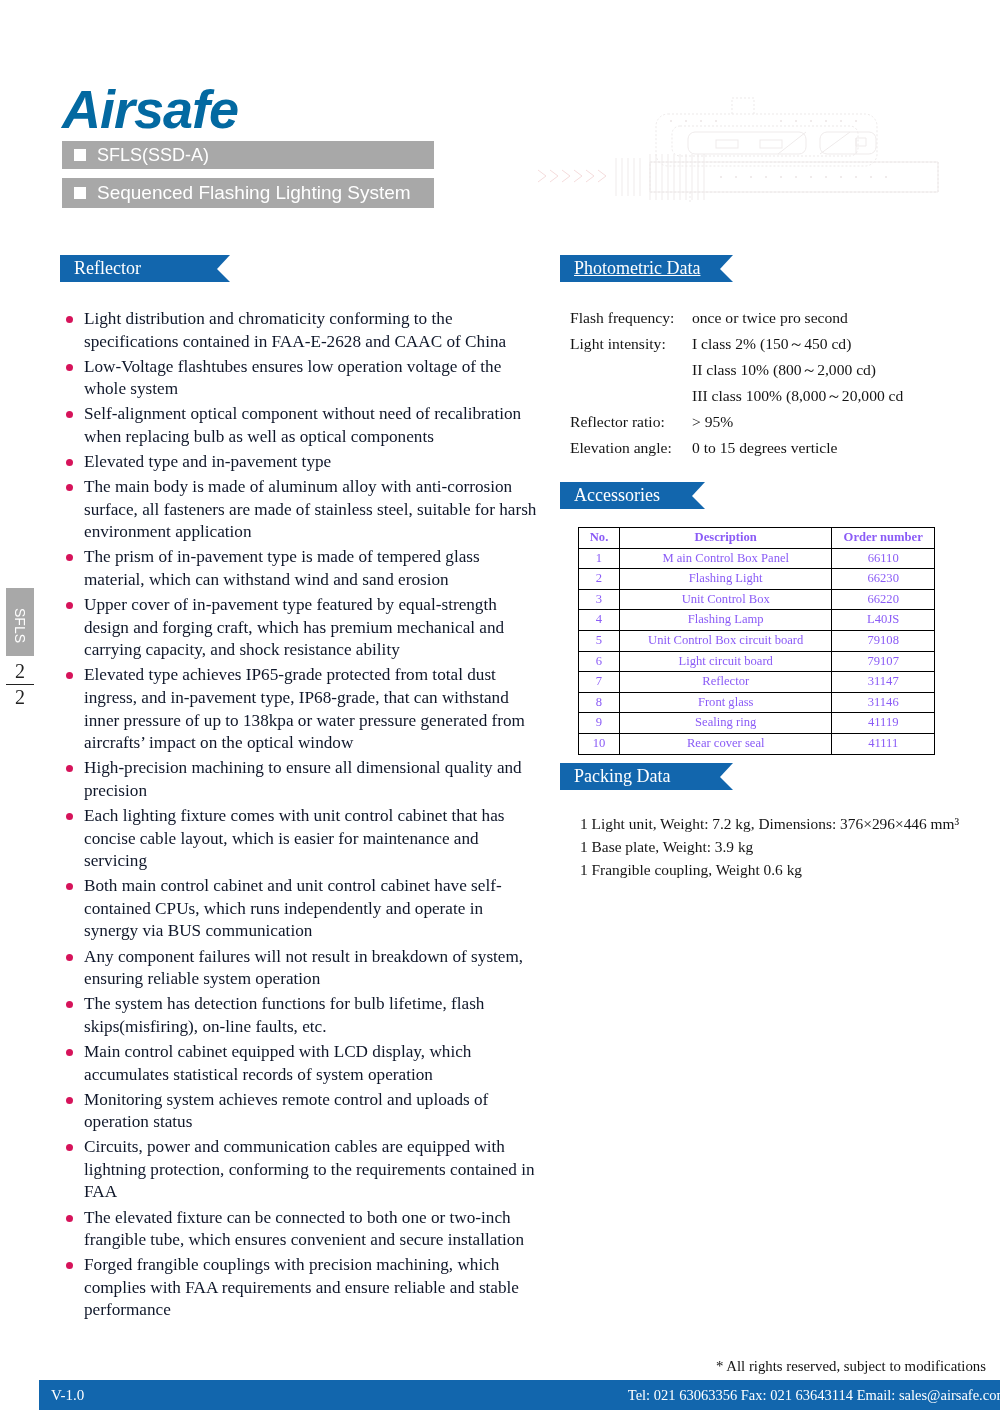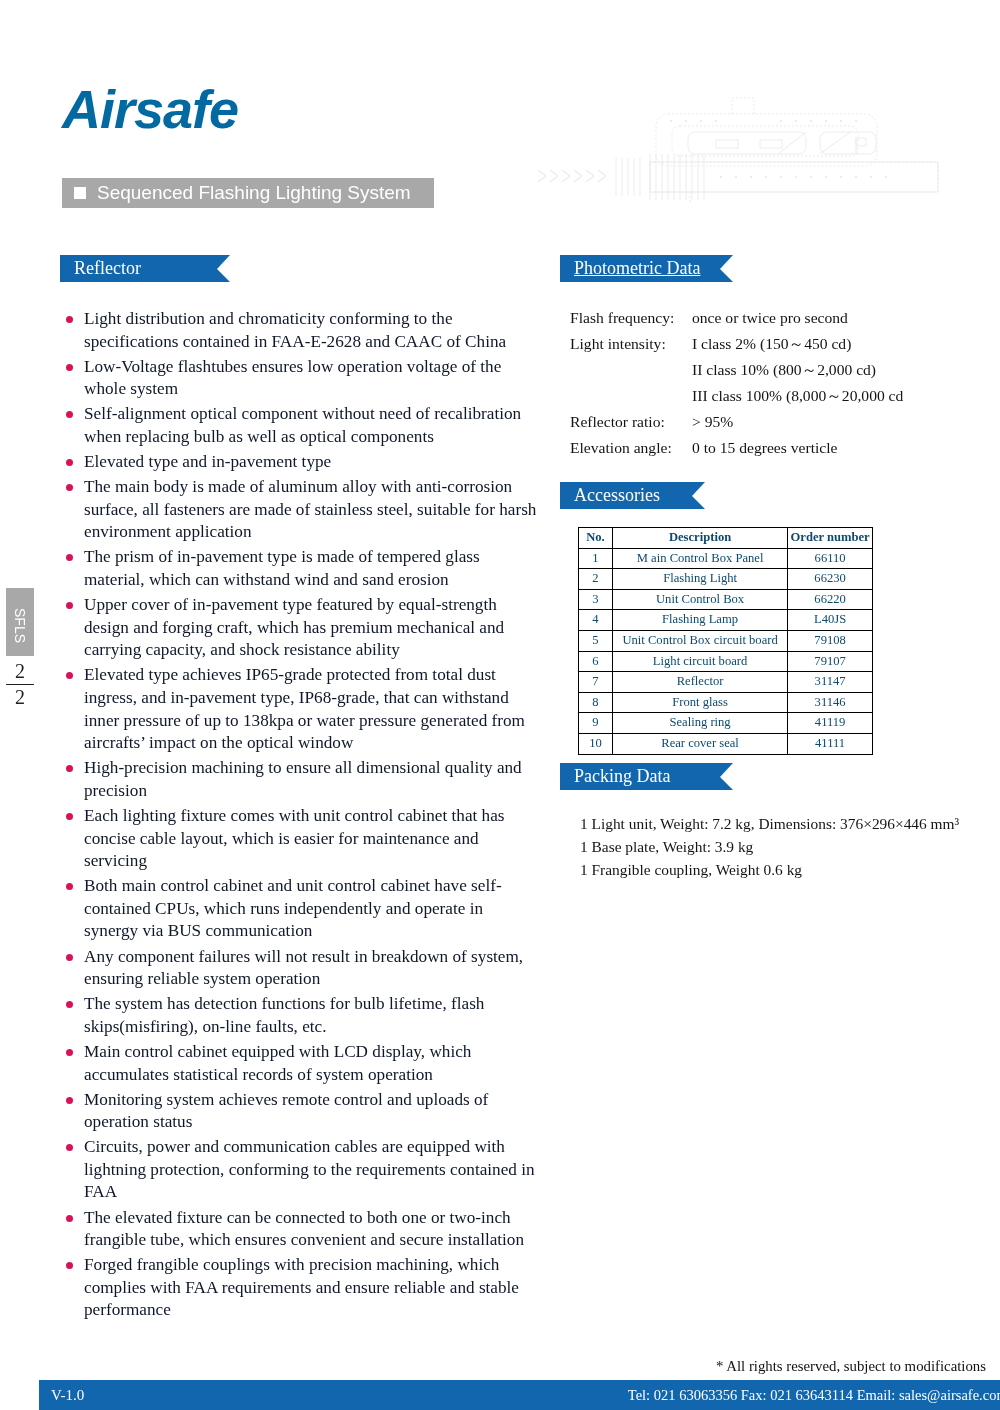--- a/index.html
+++ b/index.html
@@ -154,23 +154,23 @@
   
   .spec-table { margin-top: 18px; font-size: 15.6px; color: #141414; border-collapse: collapse; }
   .spec-table td { padding: 3.5px 0; vertical-align: top; line-height: 19px; }
   .spec-table td.k { width: 128px; padding-left: 10px; white-space: nowrap; }
   .spec-table td.v { padding-left: 4px; white-space: nowrap; }
 
   
   .acc-wrap { margin-top: 14px; margin-left: 18px; }
   .acc-table {
     border-collapse: collapse;
-    width: 295px;
+    width: 357px;
     font-size: 12.6px;
-    color: #0c4a6e;
+    color: #8b5cf6;
   }
   .acc-table th, .acc-table td {
     border: 1px solid #000;
     text-align: center;
     height: 19.6px;
     line-height: 19.6px;
     padding: 0 2px;
   }
   .acc-table th { font-weight: bold; }
   .acc-table .c-no { width: 34px; }
@@ -217,20 +217,24 @@
     font-size: 14.5px;
   }
 </style>
 </head>
 <body>
 
 <div class="header">
 
   <div class="logo">Airsafe</div>
 
+  <div class="title-bar title-bar-1">
+    <span class="sq"></span>
+    <span>SFLS(SSD-A)</span>
+  </div>
 
   <div class="title-bar title-bar-2">
     <span class="sq"></span>
     <span>Sequenced Flashing Lighting System</span>
   </div>
 
   <svg class="header-art" viewBox="0 0 430 135">
     <g fill="none" stroke="#d9d2d2" stroke-width="1" stroke-dasharray="2 2">
       <path d="M148 22 H345 a12 12 0 0 1 12 12 V62 a12 12 0 0 1 -12 12 H148 a12 12 0 0 1 -12 -12 V34 a12 12 0 0 1 12 -12 Z"></path>
       <path d="M160 34 H330 a8 8 0 0 1 8 8 V56 a8 8 0 0 1 -8 8 H160 a8 8 0 0 1 -8 -8 V42 a8 8 0 0 1 8 -8 Z"></path>

